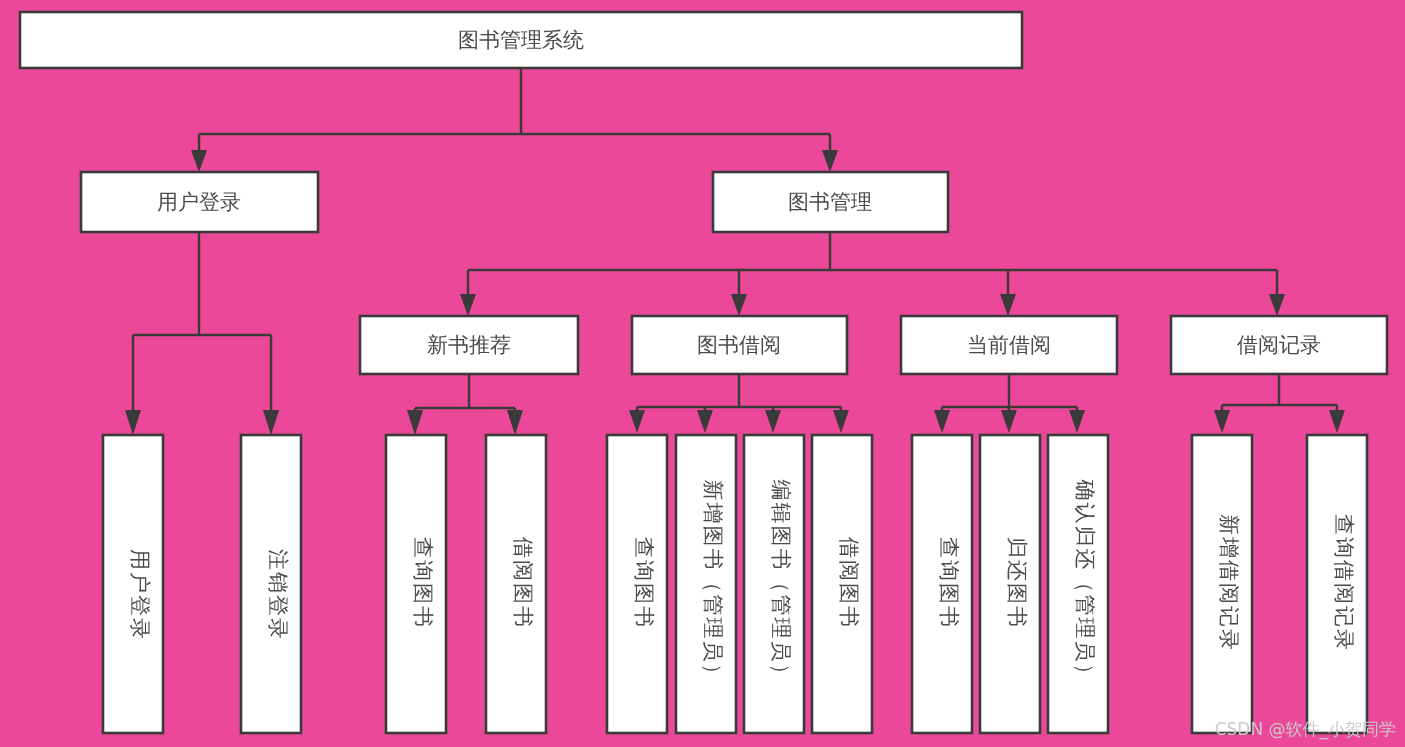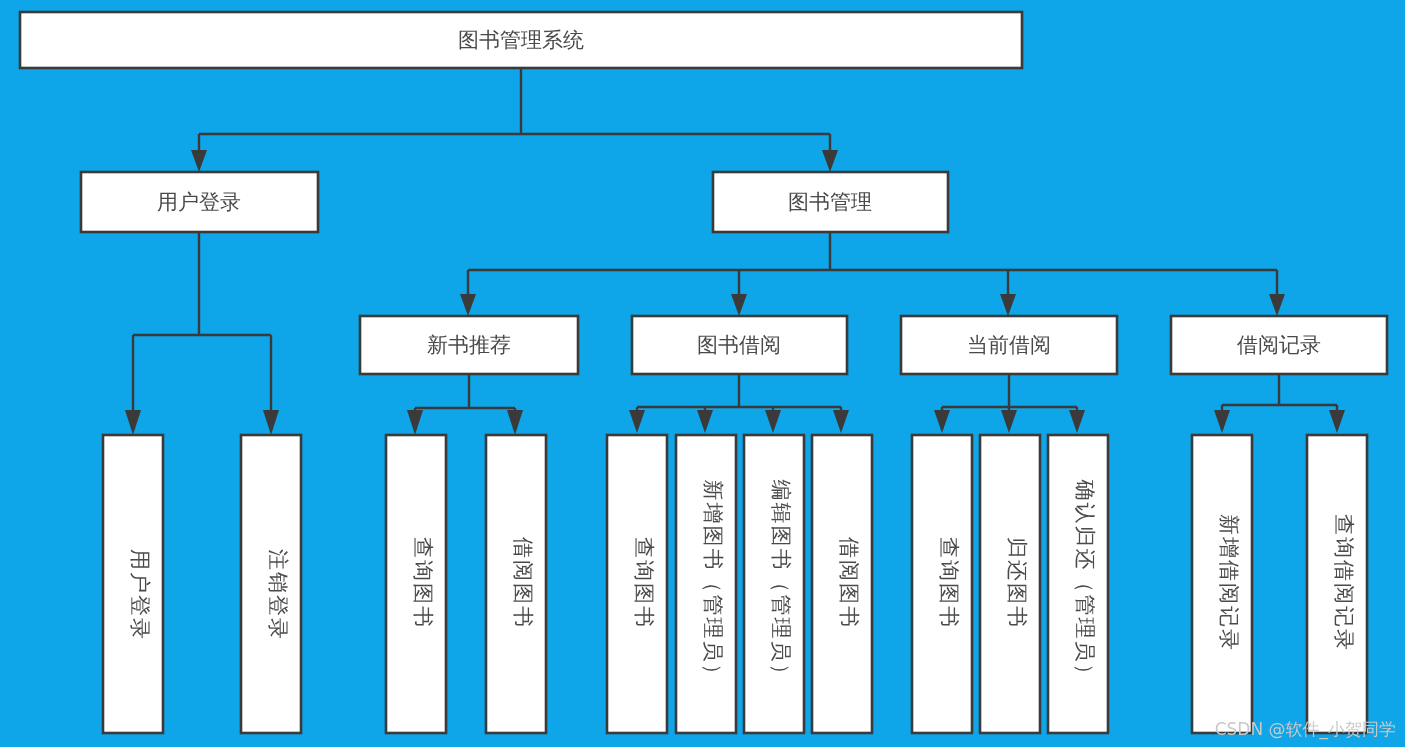--- a/index.html
+++ b/index.html
@@ -11,21 +11,21 @@
   body {
     width: 1405px;
     height: 747px;
     overflow: hidden;
     font-family: "DejaVu Sans", "Liberation Sans", sans-serif;
   }
   #diagram-root {
     position: relative;
     width: 1405px;
     height: 747px;
-    background: #0ea5e9;
+    background: #ec4899;
   }
   svg#tree-svg {
     position: absolute;
     inset: 0;
     width: 1405px;
     height: 747px;
     display: block;
   }
   .node-box {
     fill: #ffffff;

